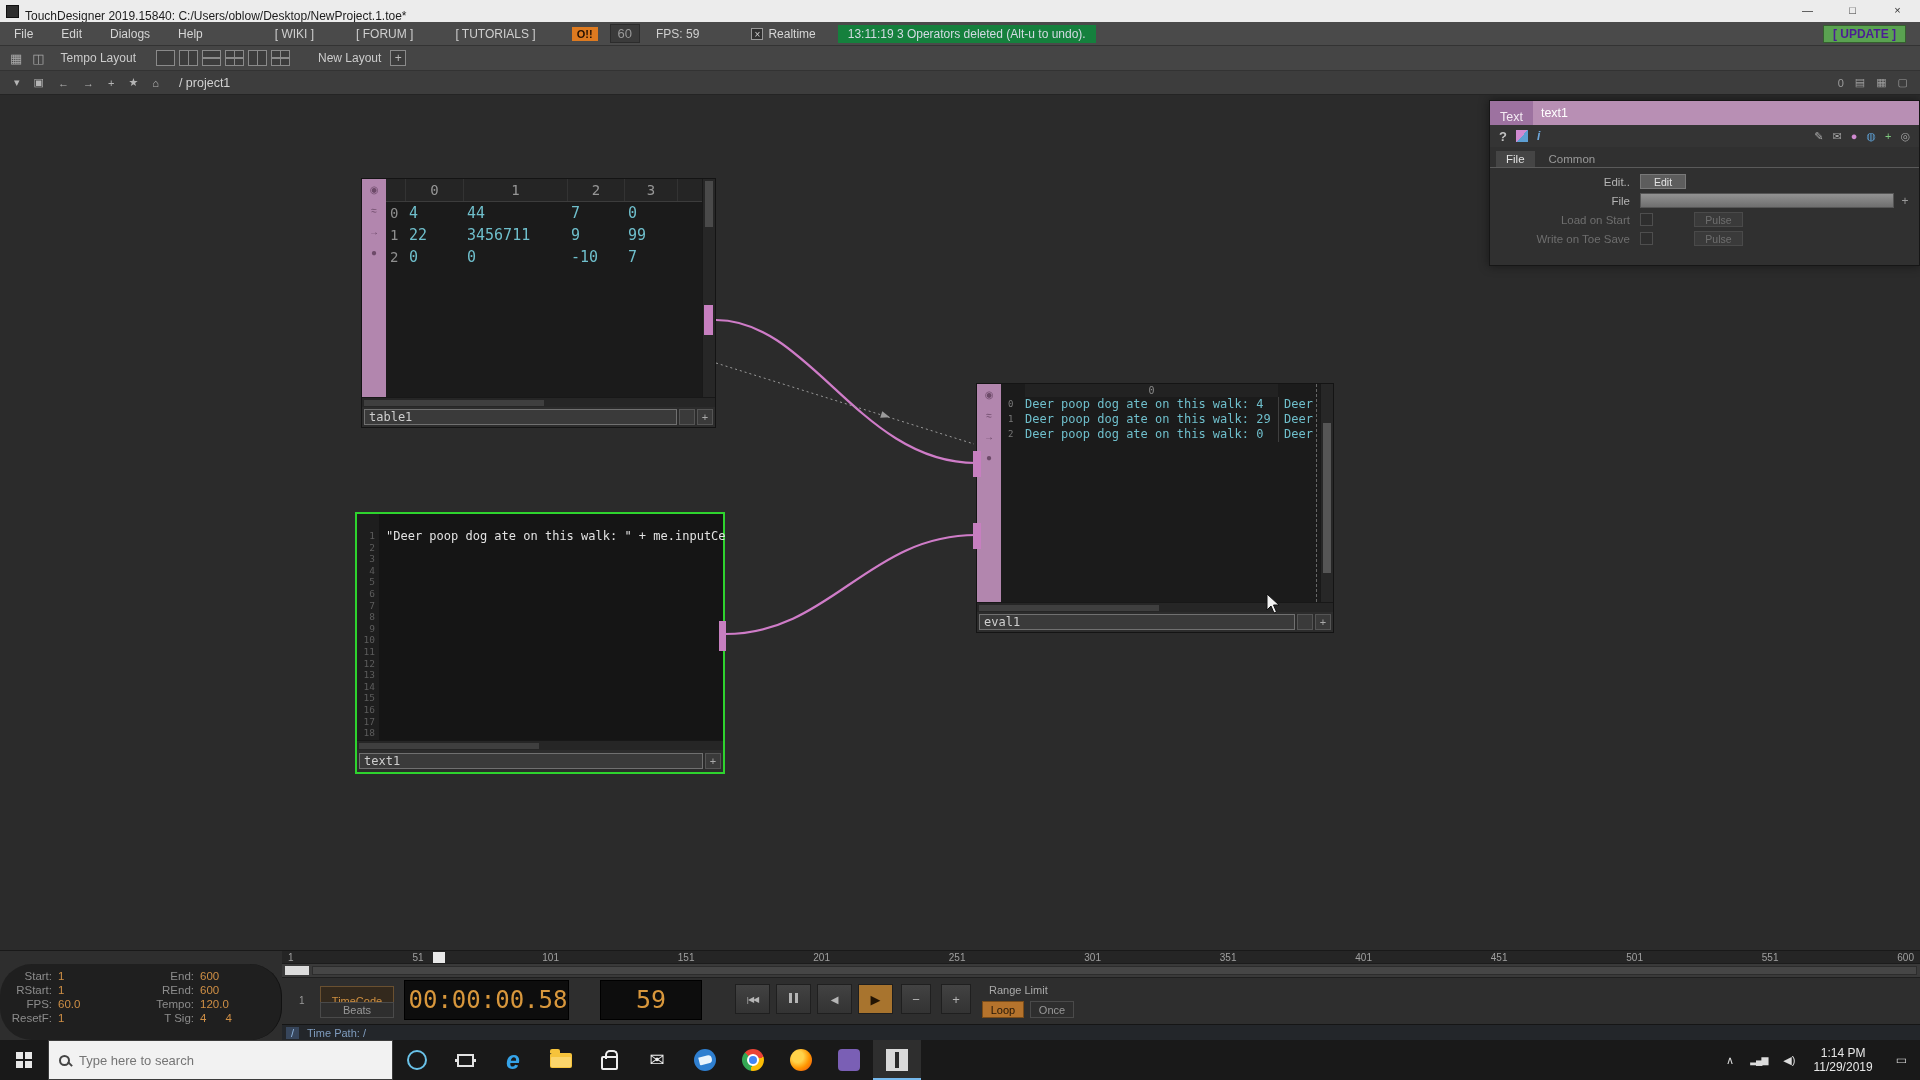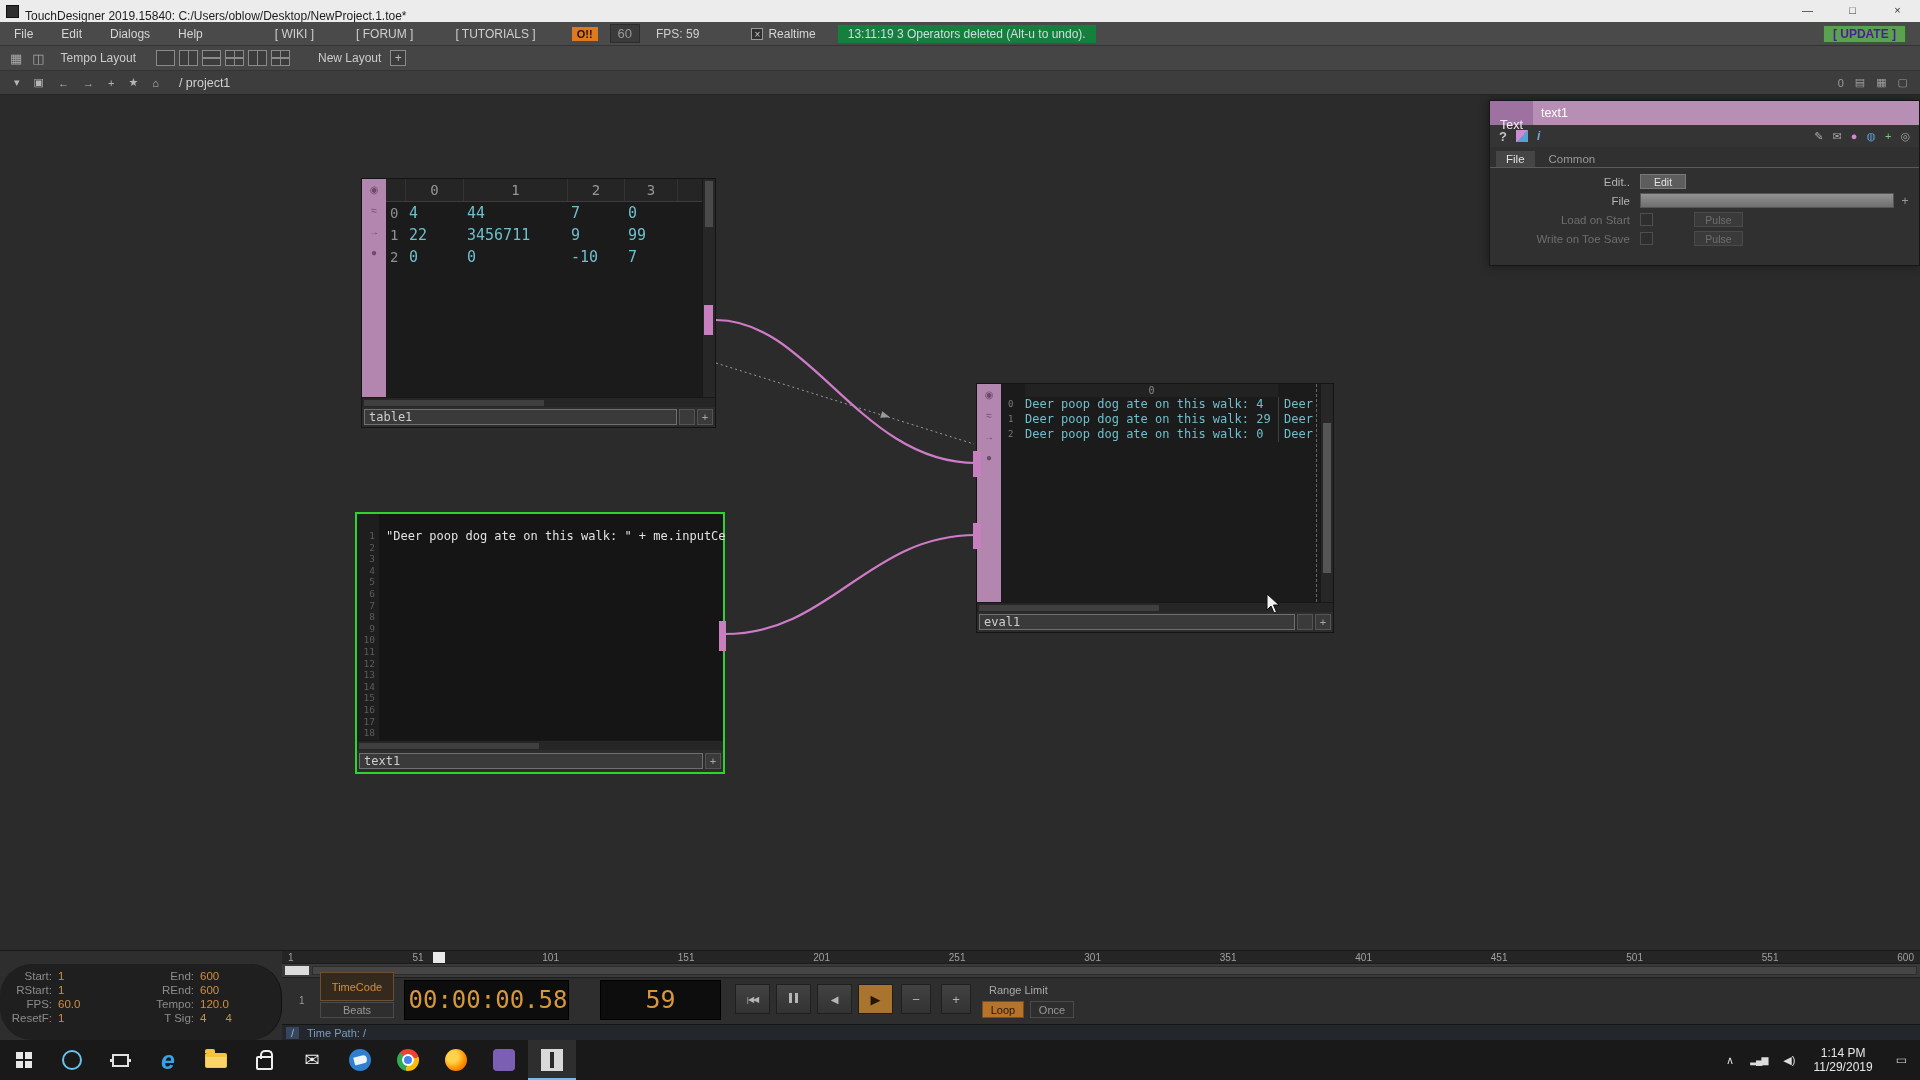--- a/index.html
+++ b/index.html
@@ -93,21 +93,21 @@
   .gut-num { display:block; height:11.6px; text-align:right; padding-right:4px; color:#5c5c5c; font:9.5px/11.6px "DejaVu Sans Mono", monospace; }
   .editor { position:relative; flex:1; background:#151515; }
   .code-line { position:absolute; top:16px; left:7px; color:#e2e2e2; font:12px/12px "DejaVu Sans Mono", monospace; white-space:pre; }
   .node-text1 .hscroll { bottom:22px; }
   .node-text1 .namebar { height:22px; background:#2c2c2c; }
   .node-text1 .out-conn { top:107px; right:-3px; width:7px; }
 
   
   .param-panel { position:absolute; left:1489px; top:5px; width:431px; height:166px; background:#303030; border:1px solid #161616; z-index:5; box-shadow:0 0 10px rgba(0,0,0,.45); }
   .pp-header { height:24px; background:#b88fb4; display:flex; align-items:stretch; }
-  .pp-type { background:#9d72a0; color:#f3ecf3; font-size:12.5px; line-height:24px; padding:12px 10px; }
+  .pp-type { background:#9d72a0; color:#f3ecf3; font-size:12.5px; line-height:24px; padding:4px 10px; }
   .pp-name { color:#fff; font-size:12.5px; line-height:24px; padding:0 8px; }
   .pp-icons { height:22px; background:#343434; display:flex; align-items:center; padding:0 9px; gap:9px; }
   .ppi { color:#a8a8a8; font-size:11px; }
   .ppi.help { color:#c2c2c2; font-weight:bold; font-size:13px; }
   .ppi.lang { width:12px; height:12px; background:linear-gradient(135deg,#d08ad0 50%,#5d9fd3 50%); }
   .ppi.info { color:#6fa8dc; font-weight:bold; font-style:italic; font-size:12px; }
   .ppi.pink { color:#d08ad0; } .ppi.blue { color:#5d9fd3; } .ppi.green { color:#7ec97e; }
   .pp-spacer { flex:1; }
   .pp-tabs { height:21px; background:#303030; display:flex; gap:4px; padding:0 6px; align-items:flex-end; border-bottom:1px solid #5a5a5a; }
   .pp-tab { padding:2px 10px; color:#9a9a9a; font-size:11.5px; }
@@ -130,25 +130,25 @@
   .tick { font-size:10px; color:#a0a0a0; line-height:13px; }
   .playhead { position:absolute; left:433px; top:1px; width:12px; height:11px; background:#e8e8e8; z-index:2; }
   .range-slider { position:absolute; left:282px; right:0; top:13px; height:14px; background:#3a3a3a; border-bottom:1px solid #1f1f1f; }
   .rs-bar { position:absolute; left:30px; right:3px; top:2px; height:9px; background:#464646; border:1px solid #2c2c2c; }
   .rs-handle { position:absolute; left:3px; top:2px; width:24px; height:9px; background:#dcdcdc; }
   .tl-info { position:absolute; left:0; top:13px; width:282px; bottom:0; background:#1f1f1f; border-right:1px solid #111; display:grid; grid-template-columns:58px 66px 76px 1fr; align-content:start; padding-top:6px; row-gap:2px; font-size:11.5px;border-radius:32px; }
   .inf { display:contents; }
   .tl-info .l { text-align:right; padding-right:6px; color:#8c8c8c; }
   .tl-info .v { color:#cf8f45; white-space:pre; }
   .tl-one { position:absolute; left:299px; top:44px; color:#9a9a9a; font-size:10px; }
-  .btn-timecode { position:absolute; left:320px; top:21px; width:74px; height:29px; background:#33291d; border:1px solid #6a5030; color:#d09040; font-size:11px; }
+  .btn-timecode { position:absolute; left:320px; top:35px; width:74px; height:29px; background:#33291d; border:1px solid #6a5030; color:#d09040; font-size:11px; }
   .btn-beats { position:absolute; left:320px; top:51px; width:74px; height:16px; background:#2e2e2e; border:1px solid #4a4a4a; color:#999; font-size:11px; }
   .disp { position:absolute; top:29px; height:40px; background:#0d0d0d; border:1px solid #000; color:#d8973c; font-family:"DejaVu Sans Mono", monospace; text-align:center; }
   .disp.tc { left:404px; width:165px; font-size:24px; line-height:38px; }
-  .disp.fr { left:600px; width:121px; font-size:25px; line-height:38px; }
+  .disp.fr { left:600px; width:102px; font-size:25px; line-height:38px; }
   .transport { position:absolute; left:735px; top:33px; display:flex; gap:6px; }
   .tbtn { width:35px; height:30px; background:linear-gradient(#424242,#333); border:1px solid #1f1f1f; color:#b5b5b5; font-size:10px; text-align:center; }
   .tbtn.play { background:#a8742e; color:#231403; font-size:13px; }
   .tbtn .pbars i { display:inline-block; width:3px; height:10px; background:#b5b5b5; margin:0 1.5px; }
   .tr-minus { position:absolute; left:901px; top:33px; width:30px; height:30px; background:linear-gradient(#424242,#333); border:1px solid #1f1f1f; color:#b5b5b5; font-size:13px; }
   .tr-plus  { position:absolute; left:941px; top:33px; width:30px; height:30px; background:linear-gradient(#424242,#333); border:1px solid #1f1f1f; color:#b5b5b5; font-size:13px; }
   .rl-label { position:absolute; left:989px; top:33px; color:#aaa; font-size:11px; }
   .btn-loop { position:absolute; left:982px; top:50px; width:42px; height:17px; background:#b5732c; border:1px solid #7a4c19; color:#241708; font-size:11px; }
   .btn-once { position:absolute; left:1030px; top:50px; width:44px; height:17px; background:#2e2e2e; border:1px solid #4a4a4a; color:#999; font-size:11px; }
   .timepath { position:absolute; left:282px; right:0; top:73px; height:17px; background:#23262a; border-top:1px solid #151515; display:flex; align-items:center; }
@@ -530,20 +530,24 @@
 
   <div class="taskbar">
     <div class="tb-slot">
       <span class="start-grid">
           <i></i>
           <i></i>
           <i></i>
           <i></i>
         </span>
     </div>
+    <div class="tb-search">
+      <span class="mag"></span>
+      <input placeholder="Type here to search" style="">
+    </div>
     <div class="tb-slot">
         <span class="cortana"></span>
       </div>
     <div class="tb-slot">
         <span class="taskview"></span>
       </div>
     <div class="tb-slot">
         <span class="edge-e">e</span>
       </div>
     <div class="tb-slot">

